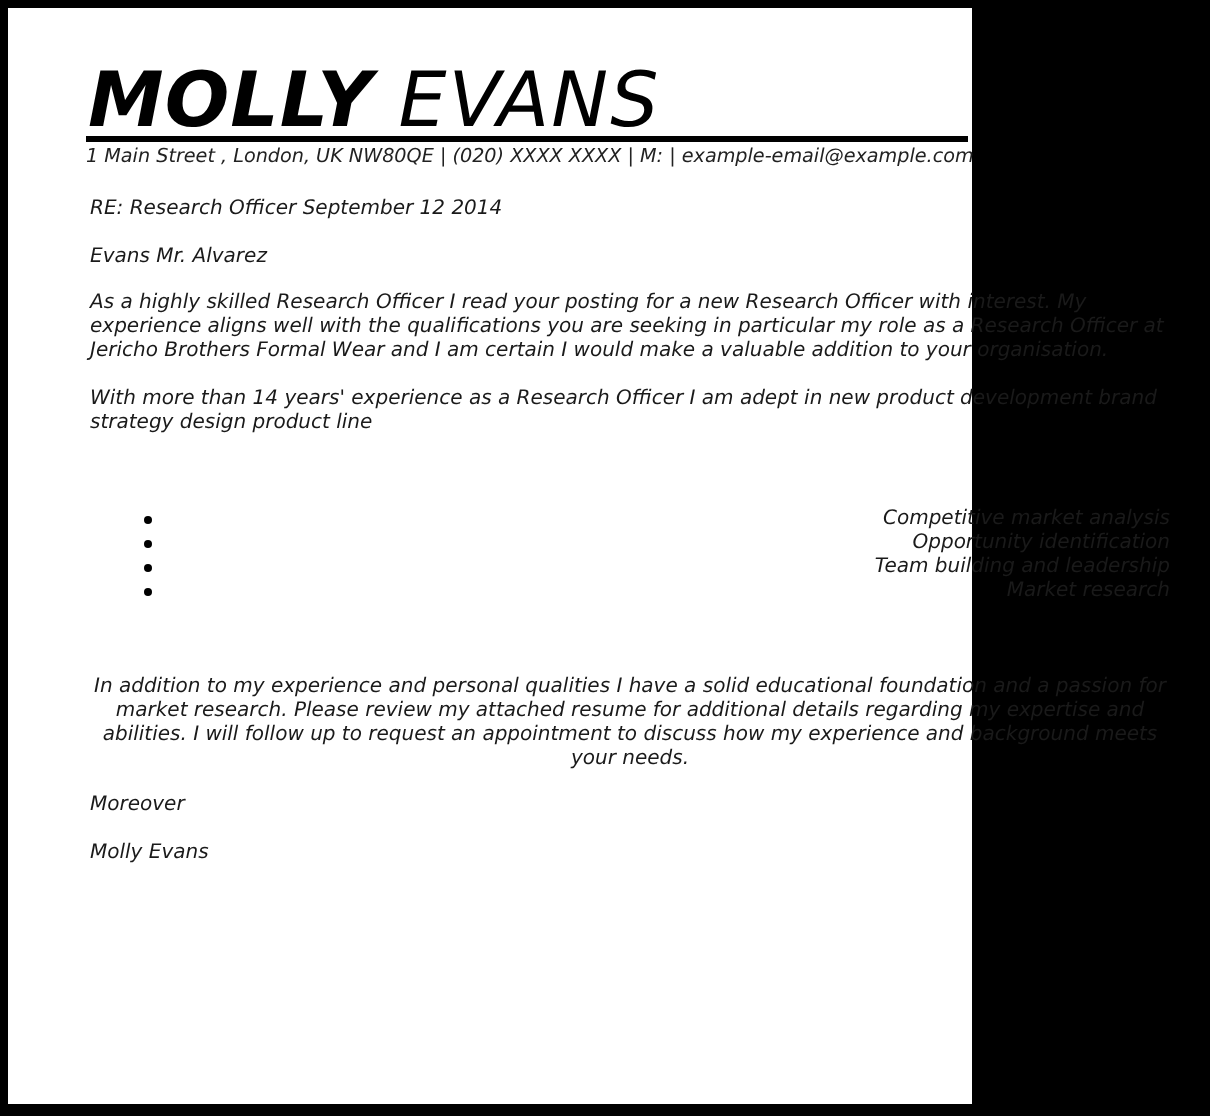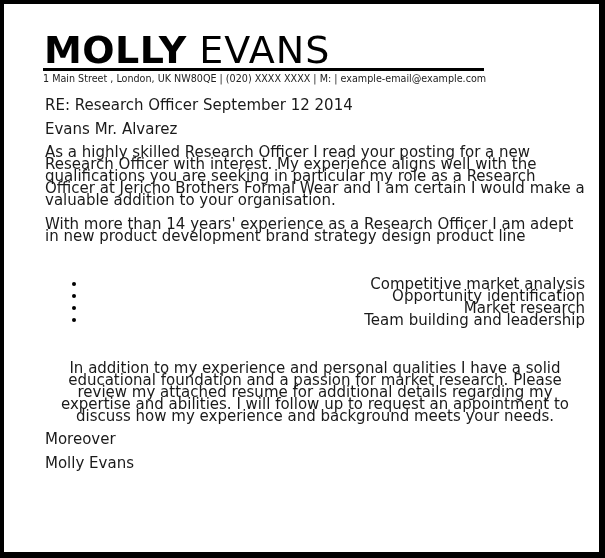--- a/index.html
+++ b/index.html
@@ -3,44 +3,45 @@
   <meta charset="utf-8">
   <style>
     html, body { margin: 0; padding: 0; }
     body {
       width: 605px; height: 558px; overflow: hidden;
       background: #000;
       font-family: "DejaVu Sans", sans-serif;
     }
     .page {
       position: absolute; left: 4px; top: 4px;
-      width: 595px; height: 548px;
+      width: 482px; height: 548px;
       background: #fff;
       box-sizing: border-box;
+      font-style: italic;
     }
     .name {
       position: absolute; left: 40px; top: 26px;
       font-family: "DejaVu Sans", sans-serif;
       font-size: 38px; line-height: 40px; color: #000;
       letter-spacing: 0.5px;
     }
     .name .first { font-weight: bold; }
     .name .last { font-weight: normal; letter-spacing: 1px; }
     .rule {
       position: absolute; left: 39px; top: 64px;
       width: 441px; height: 3px; background: #000;
     }
     .contact {
       position: absolute; left: 39px; top: 68px;
       font-size: 9.6px; line-height: 14px; color: #222;
       white-space: nowrap;
     }
     .body {
       position: absolute; left: 41px; top: 95px; width: 540px;
-      font-size: 15px; line-height: 12px; color: #1a1a1a;
+      font-size: 10px; line-height: 12px; color: #1a1a1a;
     }
     .body p { margin: 0; }
     .re { margin-bottom: 12px !important; }
     .greeting { margin-bottom: 11px !important; }
     .p1 { margin-bottom: 12px !important; }
     .p2 { margin-bottom: 12px !important; }
     .p3 { margin-bottom: 0 !important; }
     ul.skills {
       margin: 36px 0 0 0; padding: 0 0 0 41px;
       list-style: none;
@@ -66,20 +67,20 @@
   <div class="contact">1 Main Street , London, UK NW80QE  |  (020) XXXX XXXX  |  M:  |  example-email@example.com</div>
 
   <div class="body">
     <p class="re">RE: Research Officer September 12 2014</p>
     <p class="greeting">Evans Mr. Alvarez</p>
     <p class="p1">As a highly skilled Research Officer I read your posting for a new Research Officer with interest. My experience aligns well with the qualifications you are seeking in particular my role as a Research Officer at Jericho Brothers Formal Wear and I am certain I would make a valuable addition to your organisation.</p>
     <p class="p2">With more than 14 years' experience as a Research Officer I am adept in new product development brand strategy design product line</p>
     <ul class="skills">
       <li>Competitive market analysis</li>
       <li>Opportunity identification</li>
+      <li>Team building and leadership</li>
       <li>Market research</li>
-      <li>Team building and leadership</li>
     </ul>
     <p class="p4">In addition to my experience and personal qualities I have a solid educational foundation and a passion for market research. Please review my attached resume for additional details regarding my expertise and abilities. I will follow up to request an appointment to discuss how my experience and background meets your needs.</p>
     <p class="signoff">Moreover</p>
     <p class="signature">Molly Evans</p>
   </div>
 </div>
 
 </body></html>

